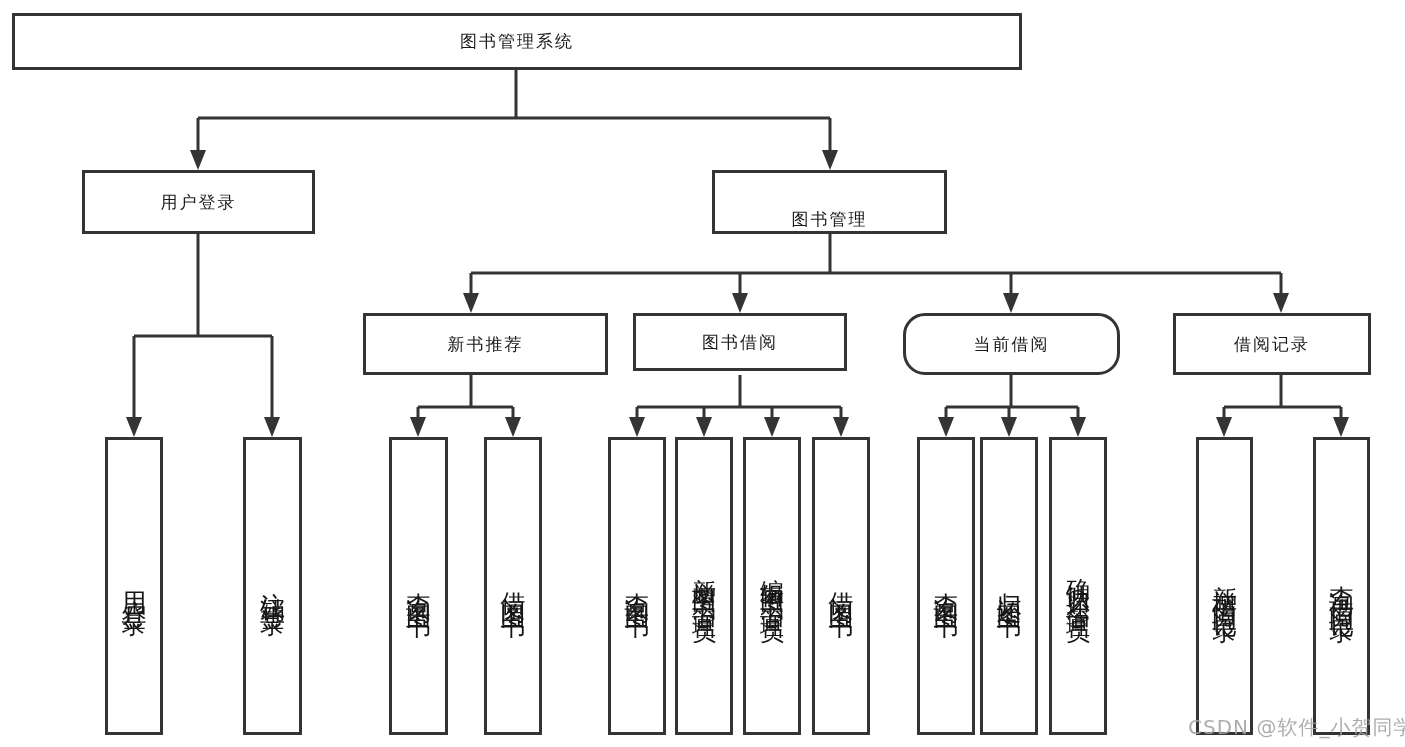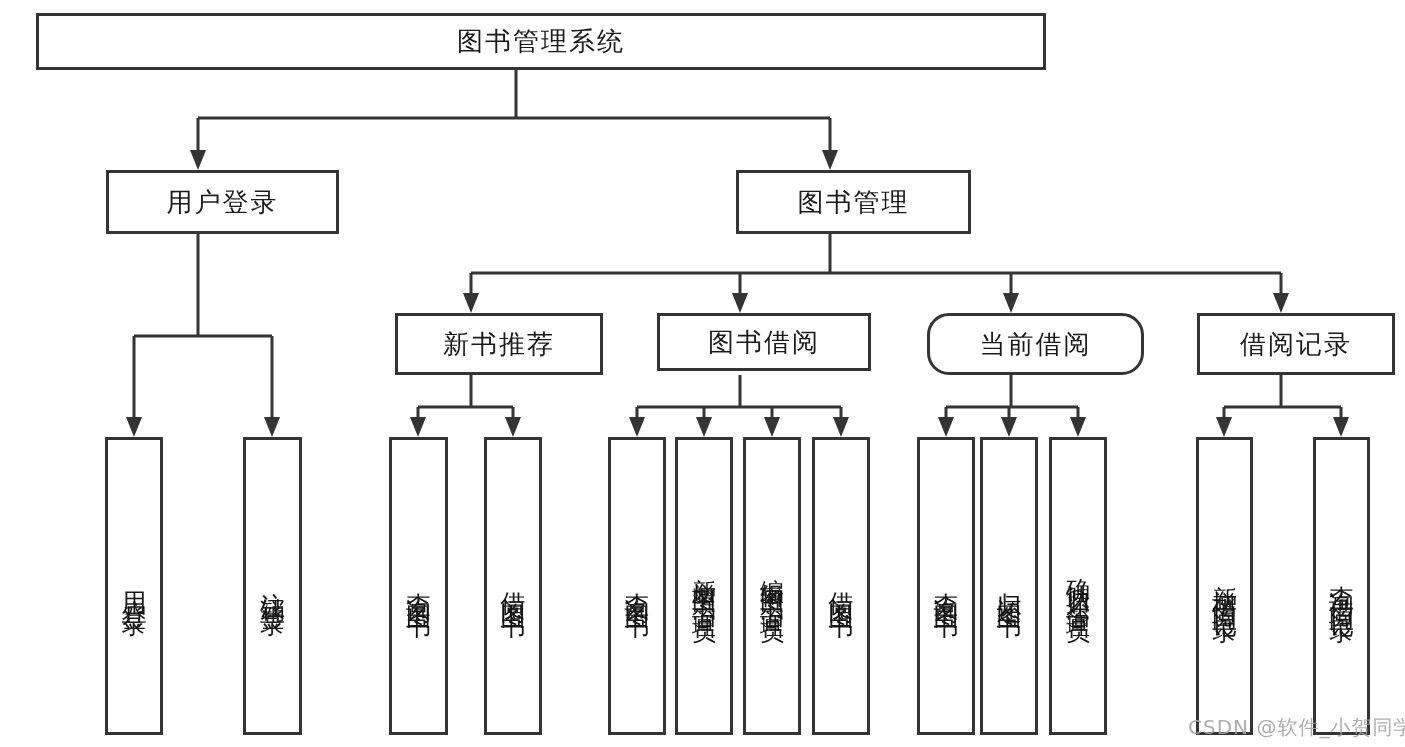--- a/index.html
+++ b/index.html
@@ -16,25 +16,25 @@
     position: absolute;
     box-sizing: border-box;
     background: #ffffff;
     border: 3px solid #343434;
     display: flex;
     align-items: center;
     justify-content: center;
     z-index: 2;
     color: #1a1a1a;
   }
-  .hnode { font-size: 26px; letter-spacing: 2px; white-space: nowrap; margin-left: 24px; }
+  .hnode { font-size: 17px; letter-spacing: 2px; white-space: nowrap; }
   .root  { left: 12px;  top: 13px;  width: 1010px; height: 57px; }
   .l2a   { left: 82px;  top: 170px; width: 233px; height: 64px; }
-  .l2b   { left: 712px; top: 170px; width: 235px; height: 64px; }
-  .l3a   { left: 371px; top: 313px; width: 208px; height: 62px; }
+  .l2b   { left: 712px; top: 170px; width: 235px; height: 64px; align-items: flex-end; }
+  .l3a   { left: 363px; top: 313px; width: 245px; height: 62px; }
   .l3b   { left: 633px; top: 313px; width: 214px; height: 58px; }
   .l3c   { left: 903px; top: 313px; width: 217px; height: 62px; border-radius: 22px; }
   .l3d   { left: 1173px; top: 313px; width: 198px; height: 62px; }
   .leaf  { top: 437px; height: 298px; }
   .leaf span.vtext {
     writing-mode: vertical-rl;
     text-orientation: mixed;
     font-size: 25px;
     letter-spacing: 7px;
     line-height: 1;

